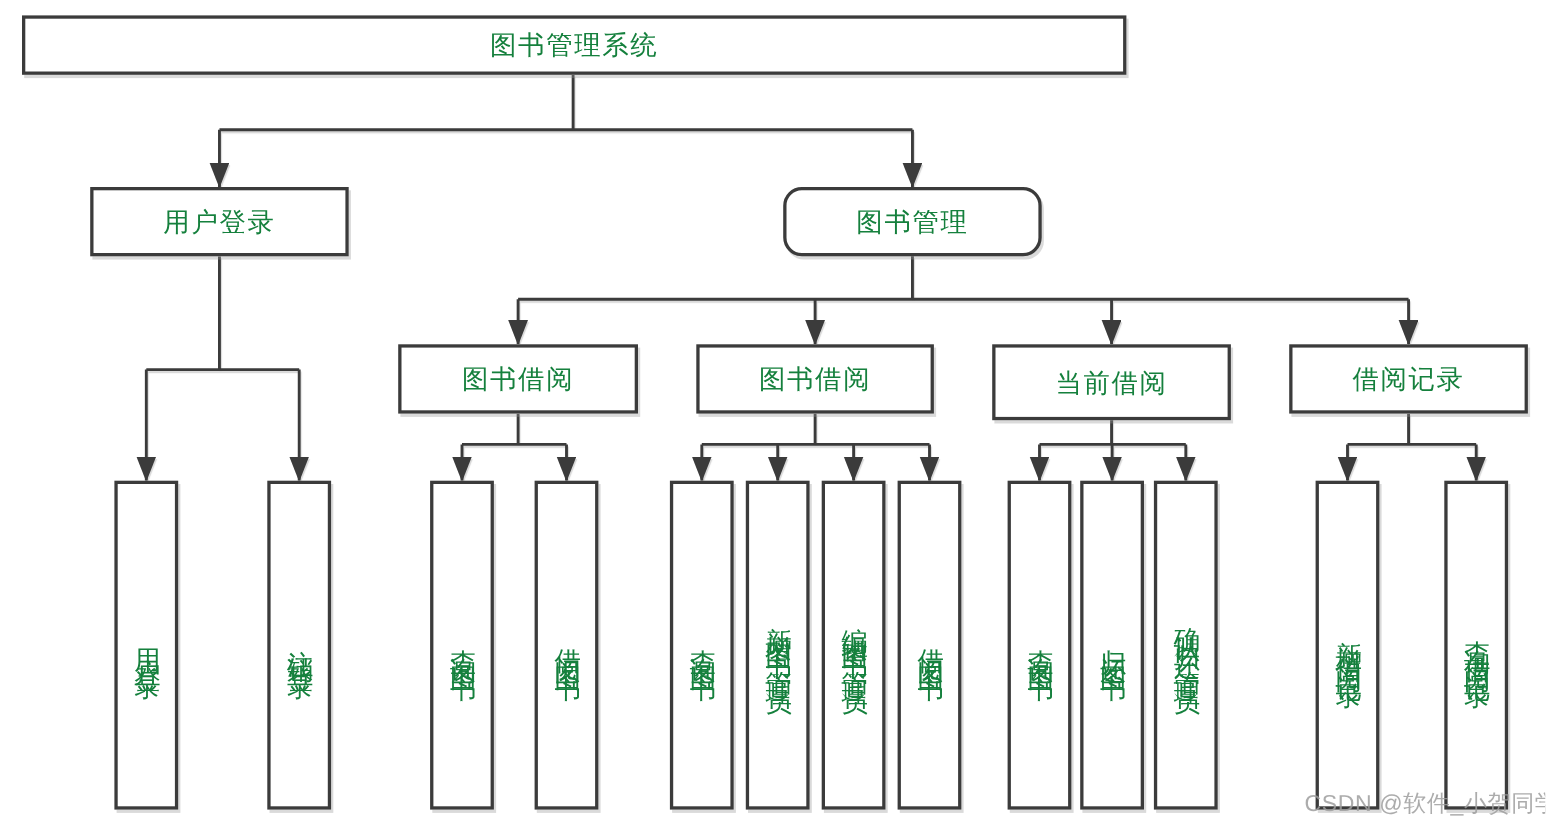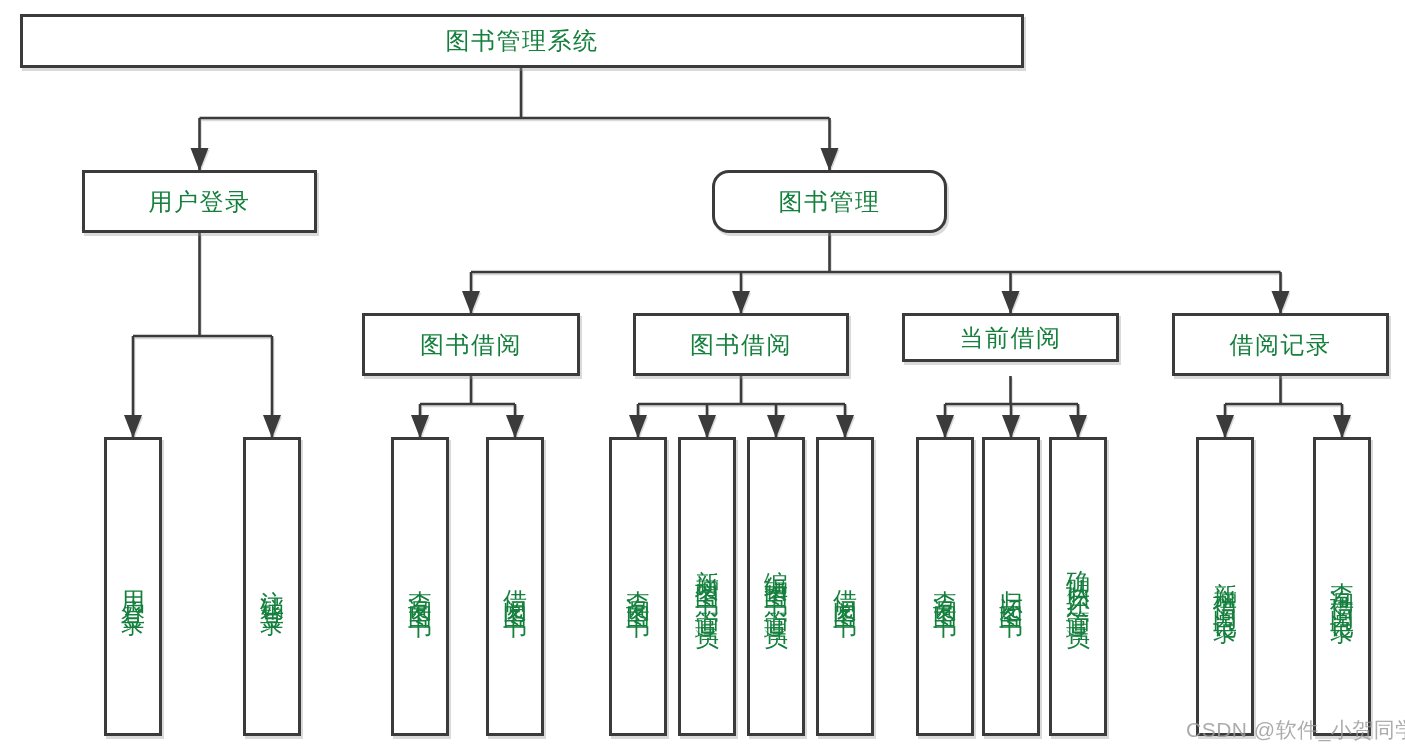--- a/index.html
+++ b/index.html
@@ -99,21 +99,21 @@
     <line x1="1342" y1="404" x2="1342" y2="437" marker-end="url(#ah)"></line>
   </svg>
 
   <div class="node" style="left:20px; top:14px; width:1004px; height:54px;">图书管理系统</div>
 
   <div class="node" style="left:82px; top:170px; width:235px; height:63px;">用户登录</div>
   <div class="node" style="left:712px; top:170px; width:235px; height:63px;border-radius:17px;">图书管理</div>
 
   <div class="node" style="left:362px; top:313px; width:218px; height:63px;">图书借阅</div>
   <div class="node" style="left:633px; top:313px; width:216px; height:63px;">图书借阅</div>
-  <div class="node" style="left:902px; top:313px; width:217px; height:49px;">当前借阅</div>
+  <div class="node" style="left:902px; top:313px; width:217px; height:69px;">当前借阅</div>
   <div class="node" style="left:1172px; top:313px; width:217px; height:63px;">借阅记录</div>
 
   <div class="node vnode" style="left:104px; top:437px; width:58px; height:299px;">用户登录</div>
   <div class="node vnode" style="left:243px; top:437px; width:58px; height:299px;">注销登录</div>
 
   <div class="node vnode" style="left:391px; top:437px; width:58px; height:299px;">查询图书</div>
   <div class="node vnode" style="left:486px; top:437px; width:58px; height:299px;">借阅图书</div>
 
   <div class="node vnode" style="left:609px; top:437px; width:58px; height:299px;">查询图书</div>
   <div class="node vnode" style="left:678px; top:437px; width:58px; height:299px;">新增图书（管理员）</div>

